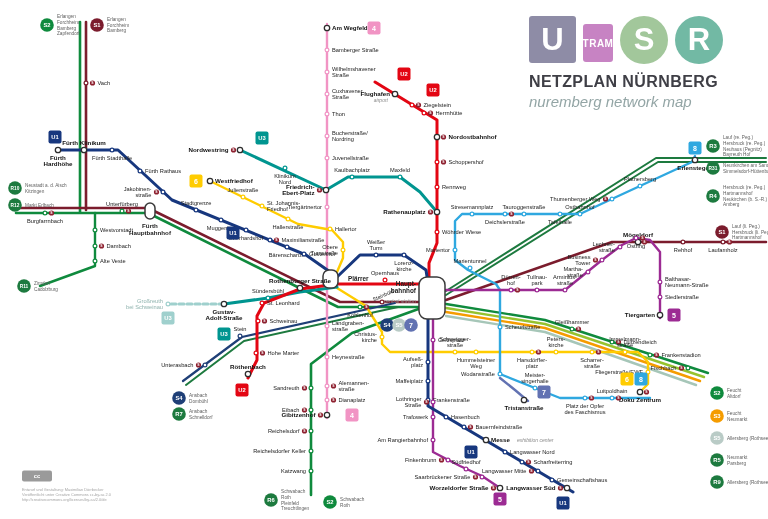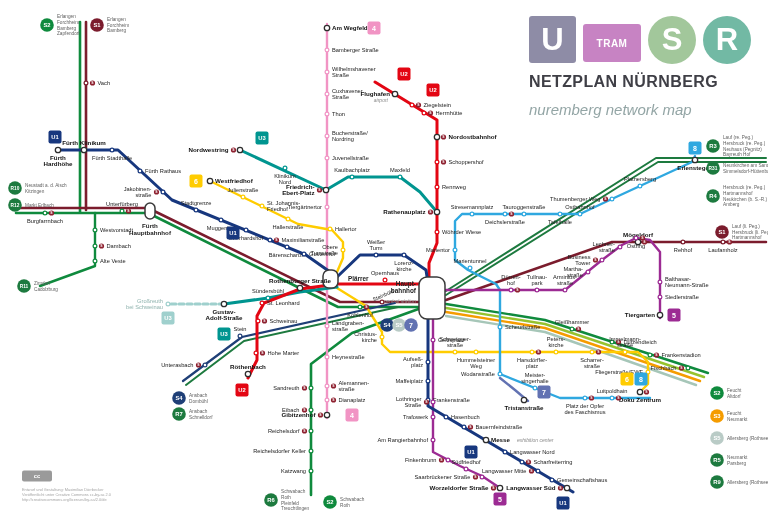--- a/index.html
+++ b/index.html
@@ -3,25 +3,25 @@
 <meta charset="utf-8">
 <style>
   html,body{margin:0;padding:0;background:#fff;}
   .canvas{position:relative;width:768px;height:519px;background:#ffffff;overflow:hidden;
           font-family:"Liberation Sans",sans-serif;}
   svg{position:absolute;left:0;top:0;}
   .logo{position:absolute;left:529px;top:16px;width:235px;}
   .logo .row{display:flex;align-items:flex-start;gap:7px;}
   .lg{color:#fff;font-weight:bold;display:flex;align-items:center;justify-content:center;}
   .lg.u{width:47px;height:47px;background:#8e8ca6;font-size:31px;border-radius:3px;}
-  .lg.tram{width:58px;height:38px;background:#c783c3;font-size:10px;margin-top:8px;border-radius:3px;letter-spacing:.5px;}
+  .lg.tram{width:30px;height:38px;background:#c783c3;font-size:10px;margin-top:8px;border-radius:3px;letter-spacing:.5px;}
   .lg.s{width:48px;height:48px;background:#a2c79b;border-radius:50%;font-size:31px;}
   .lg.r{width:48px;height:48px;background:#72b9a4;border-radius:50%;font-size:31px;}
   .title{margin-top:9px;font-size:16px;font-weight:bold;color:#3f3f46;letter-spacing:.4px;}
-  .subtitle{font-size:15px;font-style:italic;color:#93a5a5;margin-top:10px;}
+  .subtitle{font-size:15px;font-style:italic;color:#93a5a5;margin-top:2px;}
 </style>
 </head>
 <body>
 
 <div class="canvas">
   <svg id="net" width="768" height="519" viewBox="0 0 768 519">
       <polyline points="80,22 80,212" fill="none" stroke="#0f8a3d" stroke-width="2.6" stroke-linecap="round" stroke-linejoin="round"></polyline>
       <polyline points="86,22 86,210" fill="none" stroke="#7b1c2d" stroke-width="2.6" stroke-linecap="round" stroke-linejoin="round"></polyline>
       <polyline points="16,208 148,208 340,302 424,302" fill="none" stroke="#7b1c2d" stroke-width="2.6" stroke-linecap="round" stroke-linejoin="round"></polyline>
       <polyline points="16,213 148,213 338,307 424,307" fill="none" stroke="#0f8a3d" stroke-width="2.6" stroke-linecap="round" stroke-linejoin="round"></polyline>

